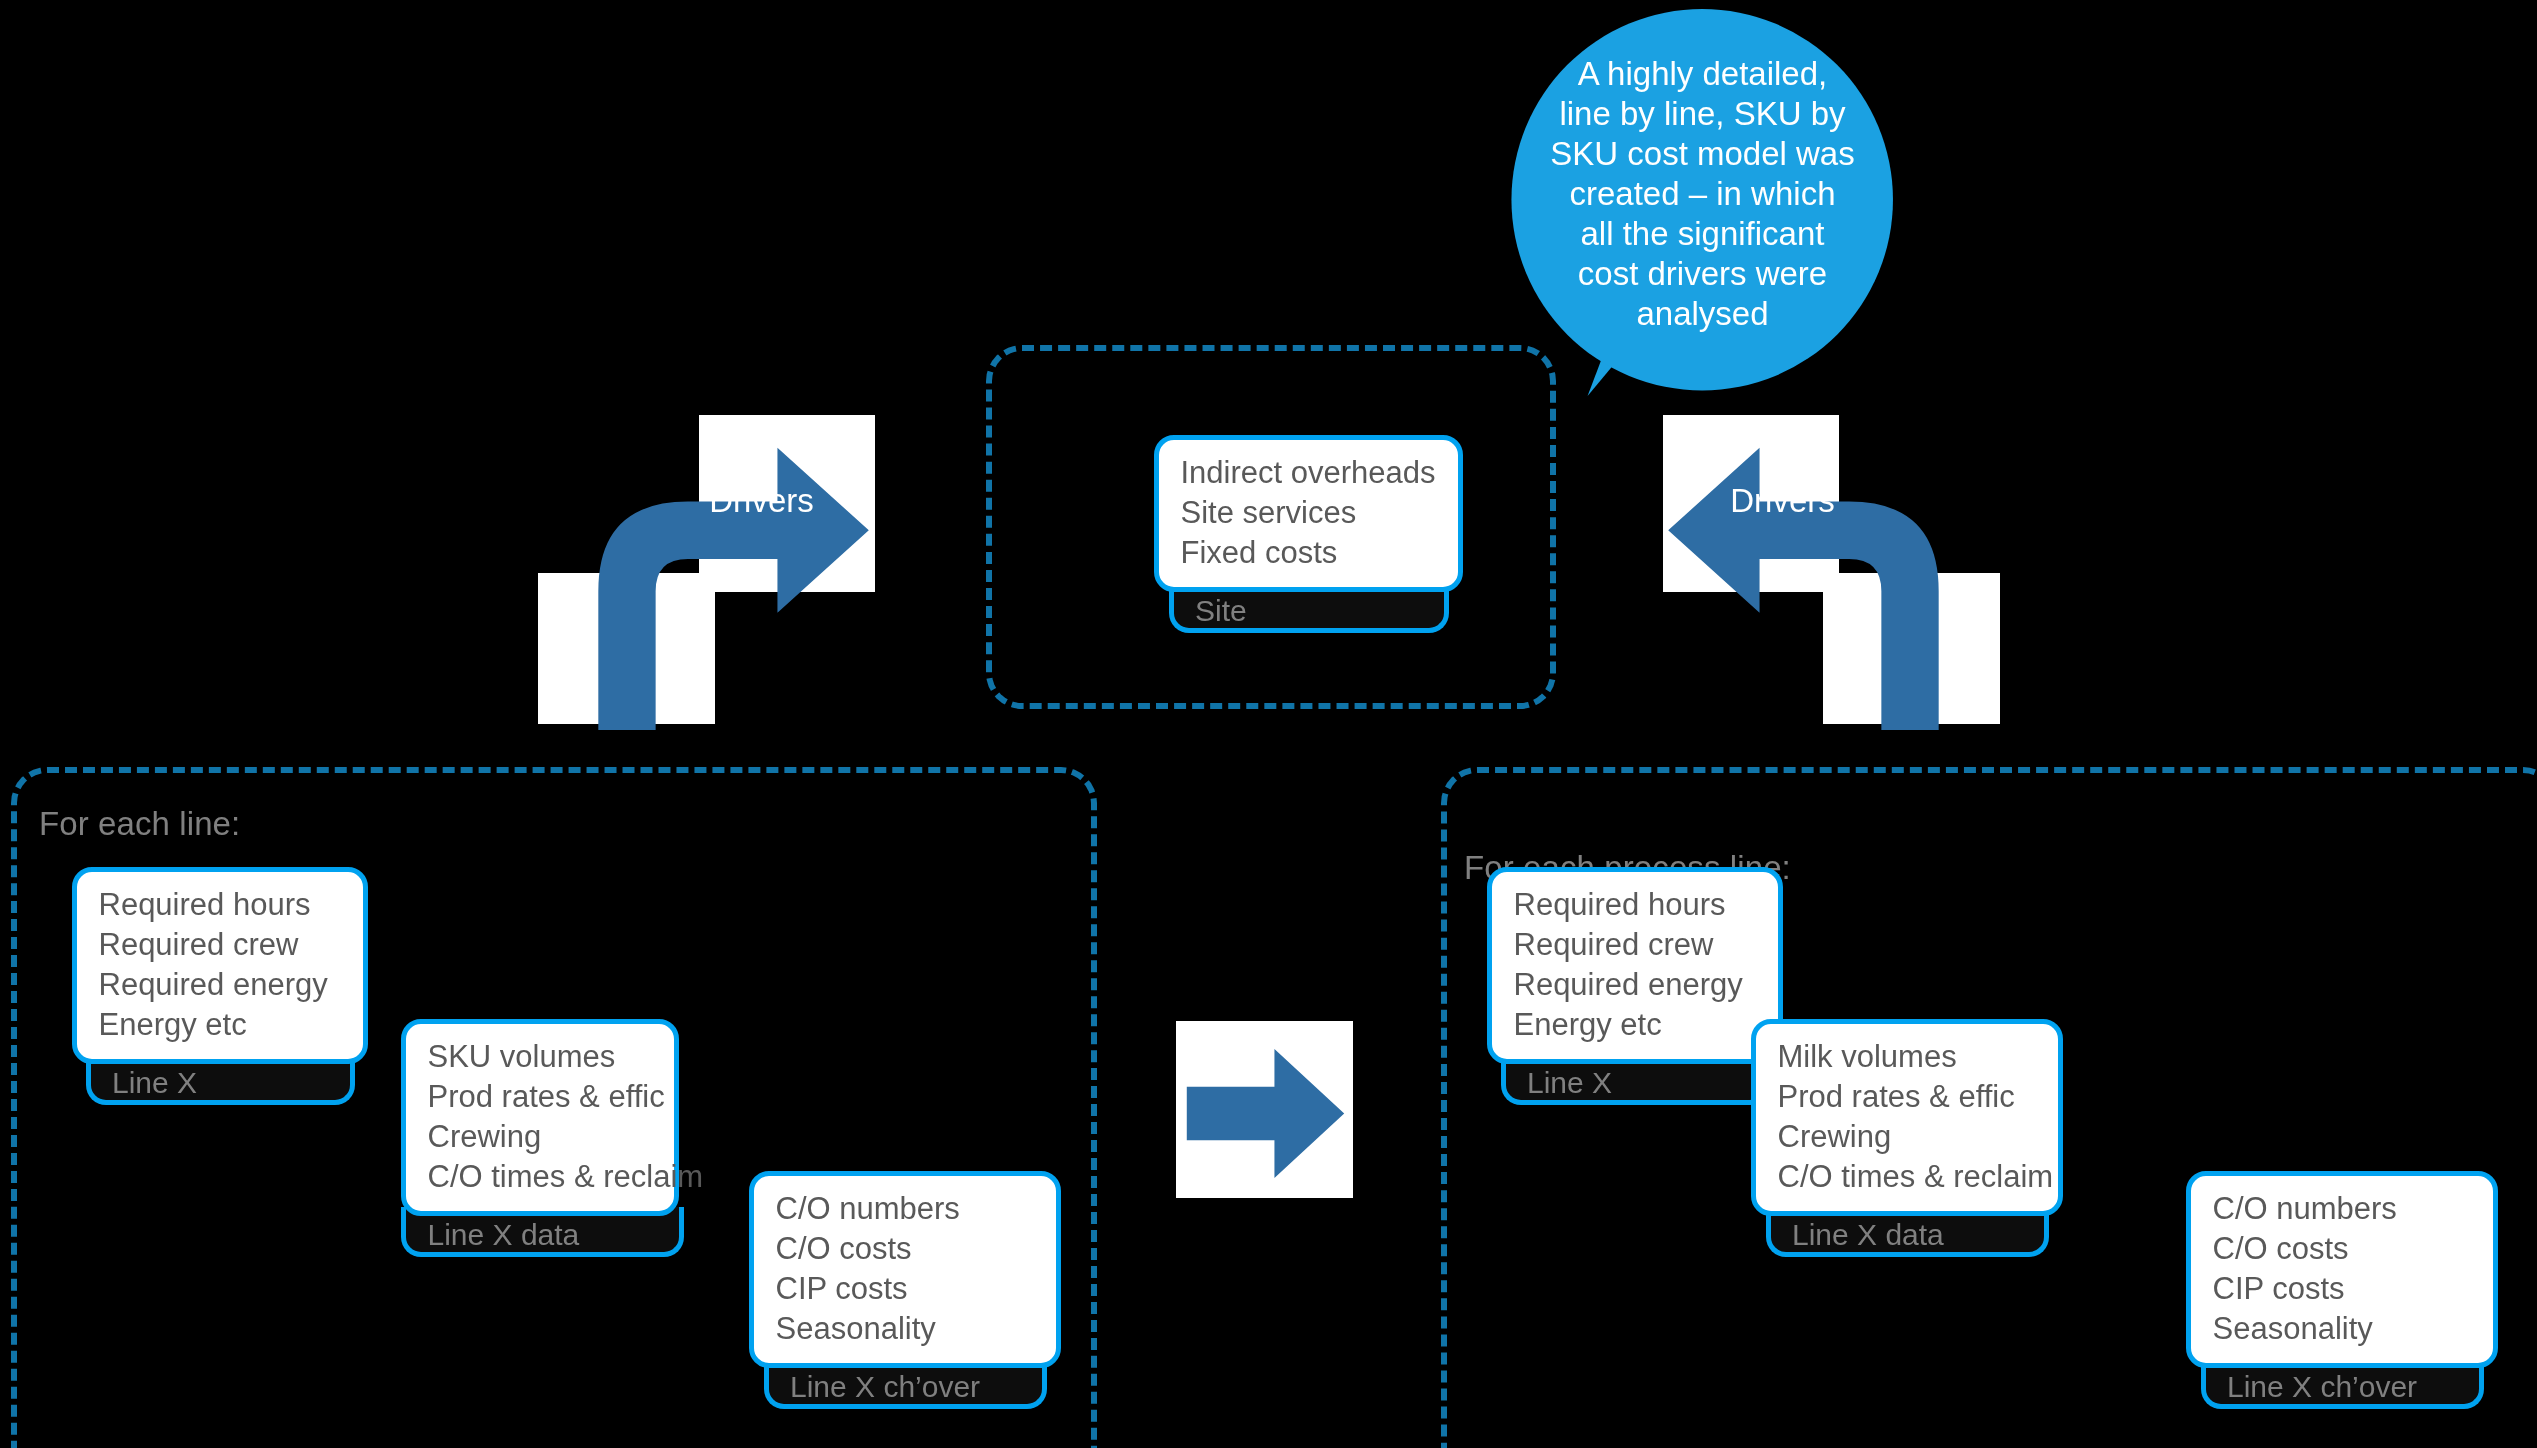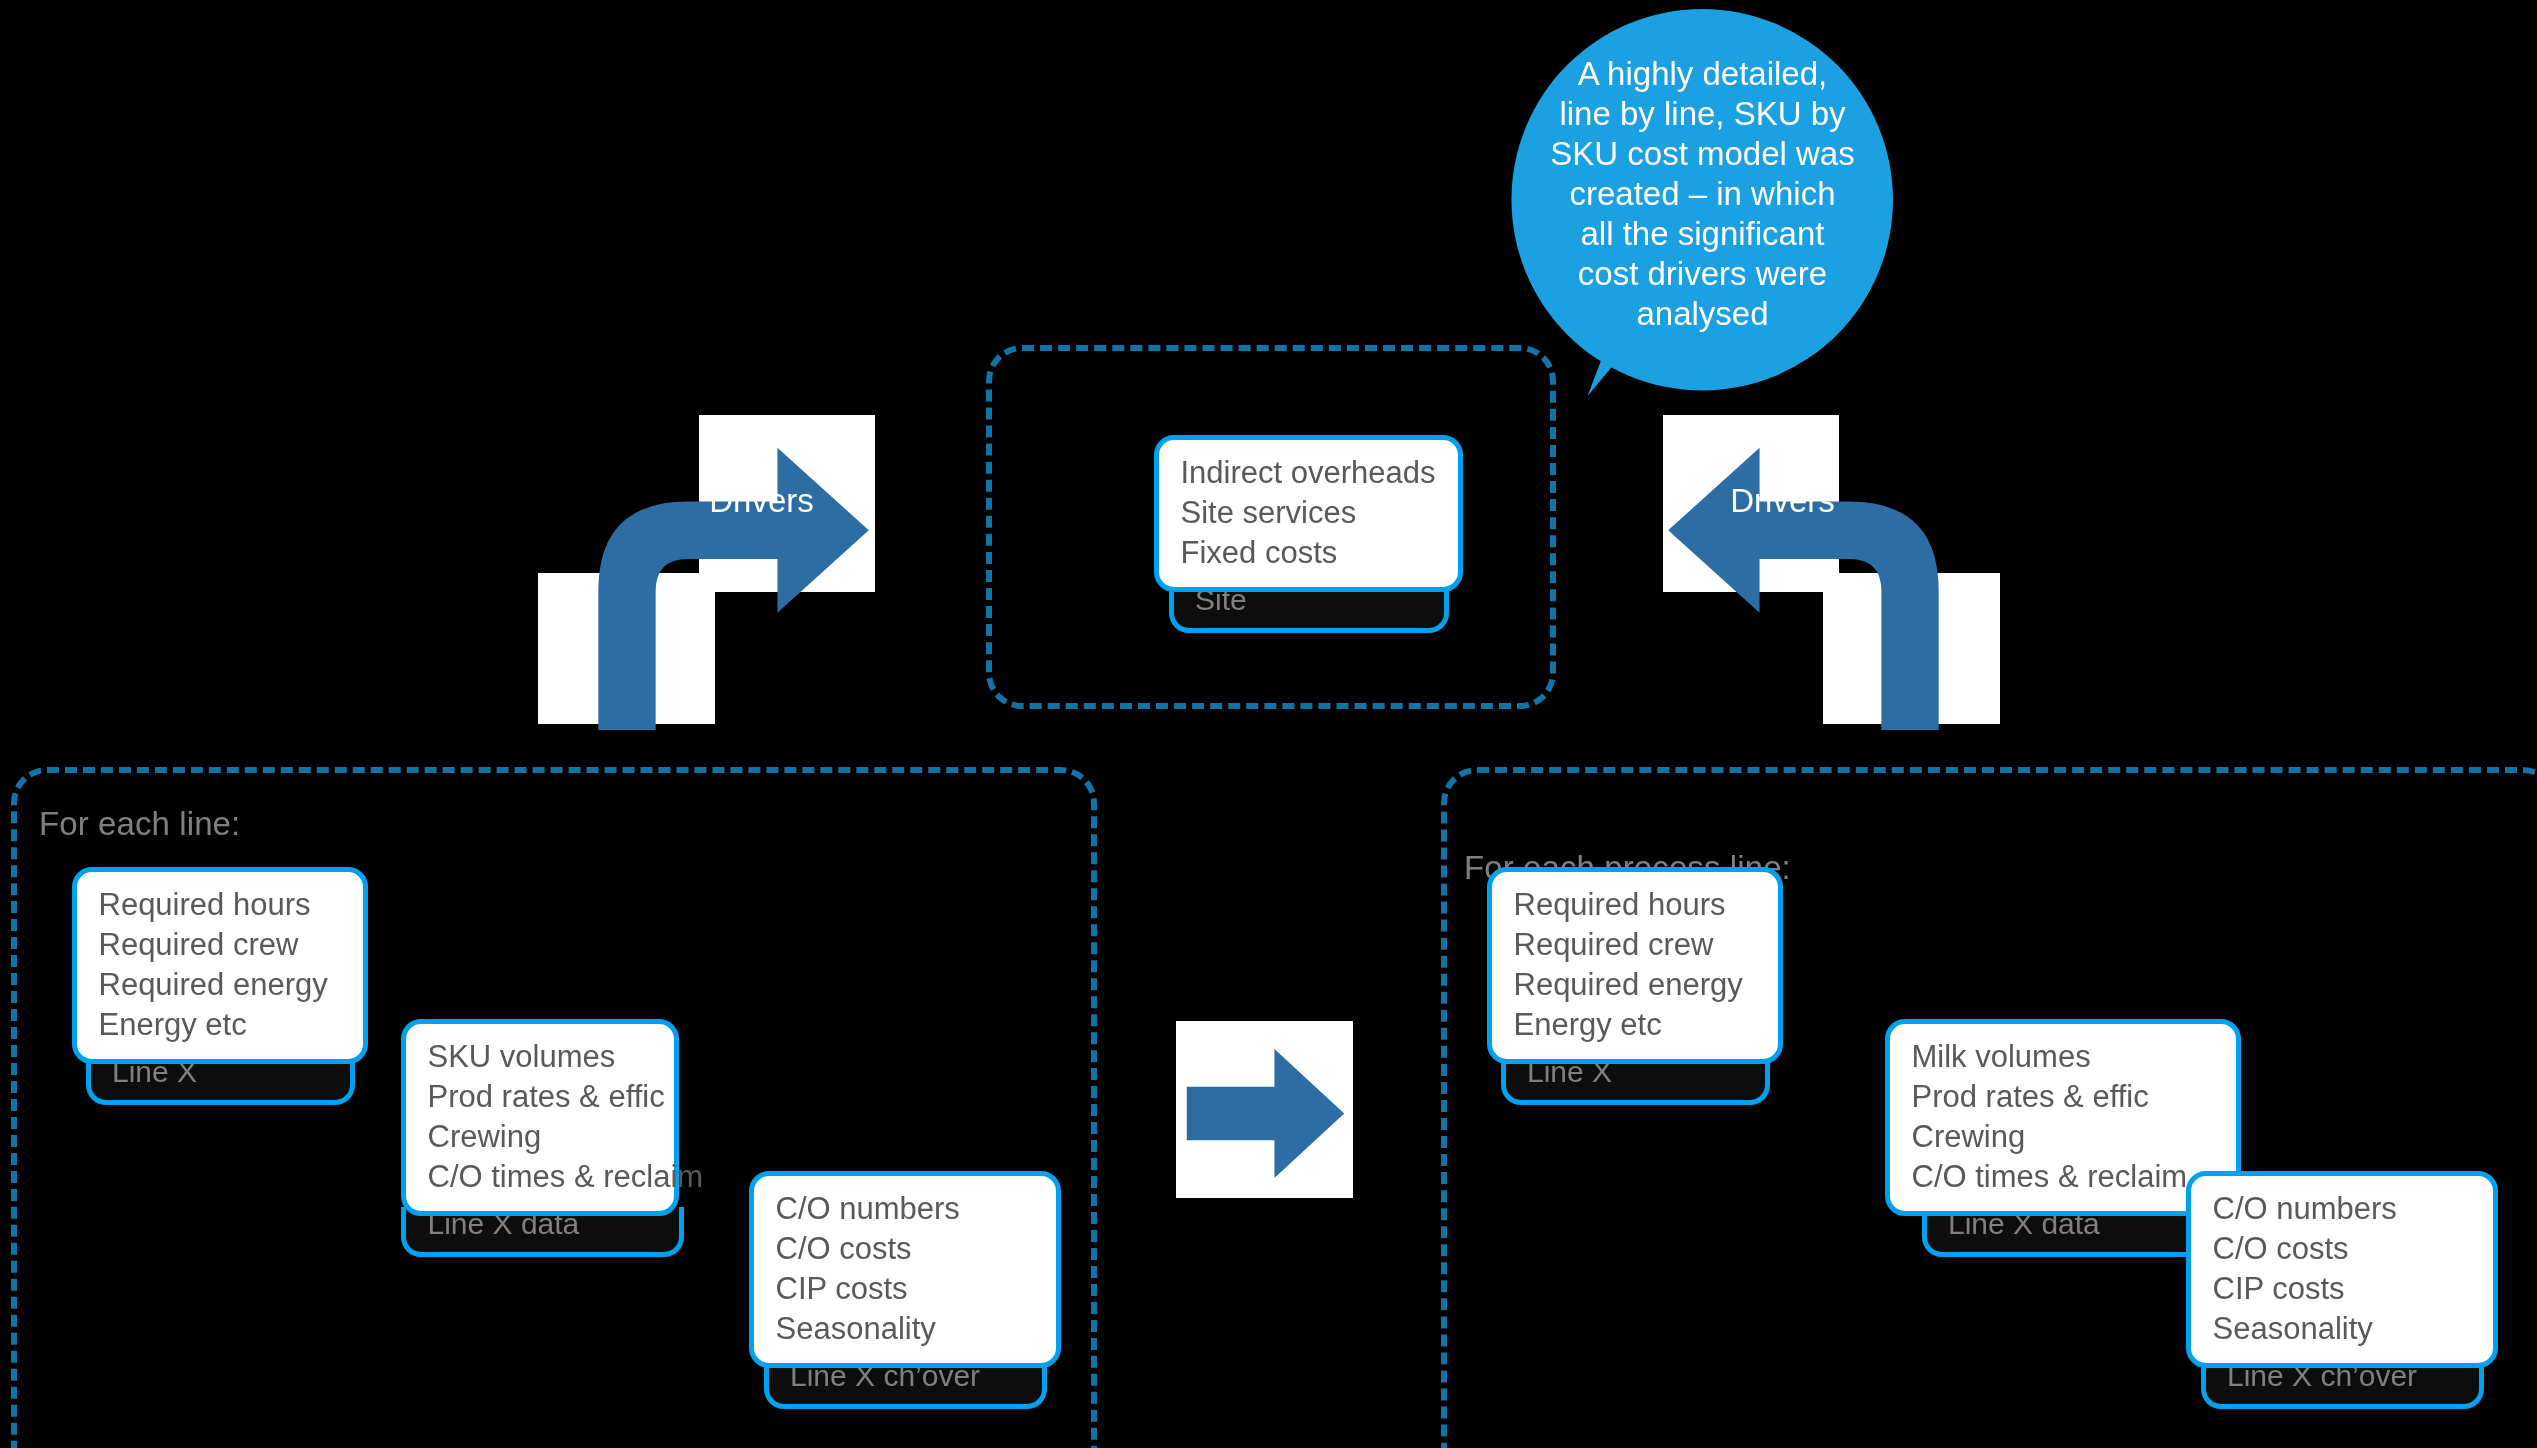--- a/index.html
+++ b/index.html
@@ -53,21 +53,21 @@
     position:relative;
     margin:-9px auto 4px auto;
     background:#0D0D0D;
     border:5.4px solid #00A2F0;
     border-top:none;
     border-radius:0 0 20px 20px;
     box-sizing:border-box;
     z-index:1;
     height:50px;
     display:flex;
-    align-items:flex-start;
+    align-items:flex-end;
   }
   .card-foot span{
     color:#808080;
     font-size:30px;
     white-space:nowrap;
     padding-left:21.5px;
   }
 
   
   .white-rect{ position:absolute; background:#FFFFFF; }
@@ -183,21 +183,21 @@
       <div class="card-line">Required hours</div>
       <div class="card-line">Required crew</div>
       <div class="card-line">Required energy</div>
       <div class="card-line">Energy etc</div>
     </div>
     <div class="card-foot" style="width:269px;">
       <span>Line X</span>
     </div>
   </div>
 
-  <div class="card" style="left:1885px;top:1019px;width:356px;">
+  <div class="card" style="left:1751px;top:1019px;width:312px;">
     <div class="card-body">
       <div class="card-line">Milk volumes</div>
       <div class="card-line">Prod rates &amp; effic</div>
       <div class="card-line">Crewing</div>
       <div class="card-line">C/O times &amp; reclaim</div>
     </div>
     <div class="card-foot" style="width:283px;">
       <span>Line X data</span>
     </div>
   </div>

